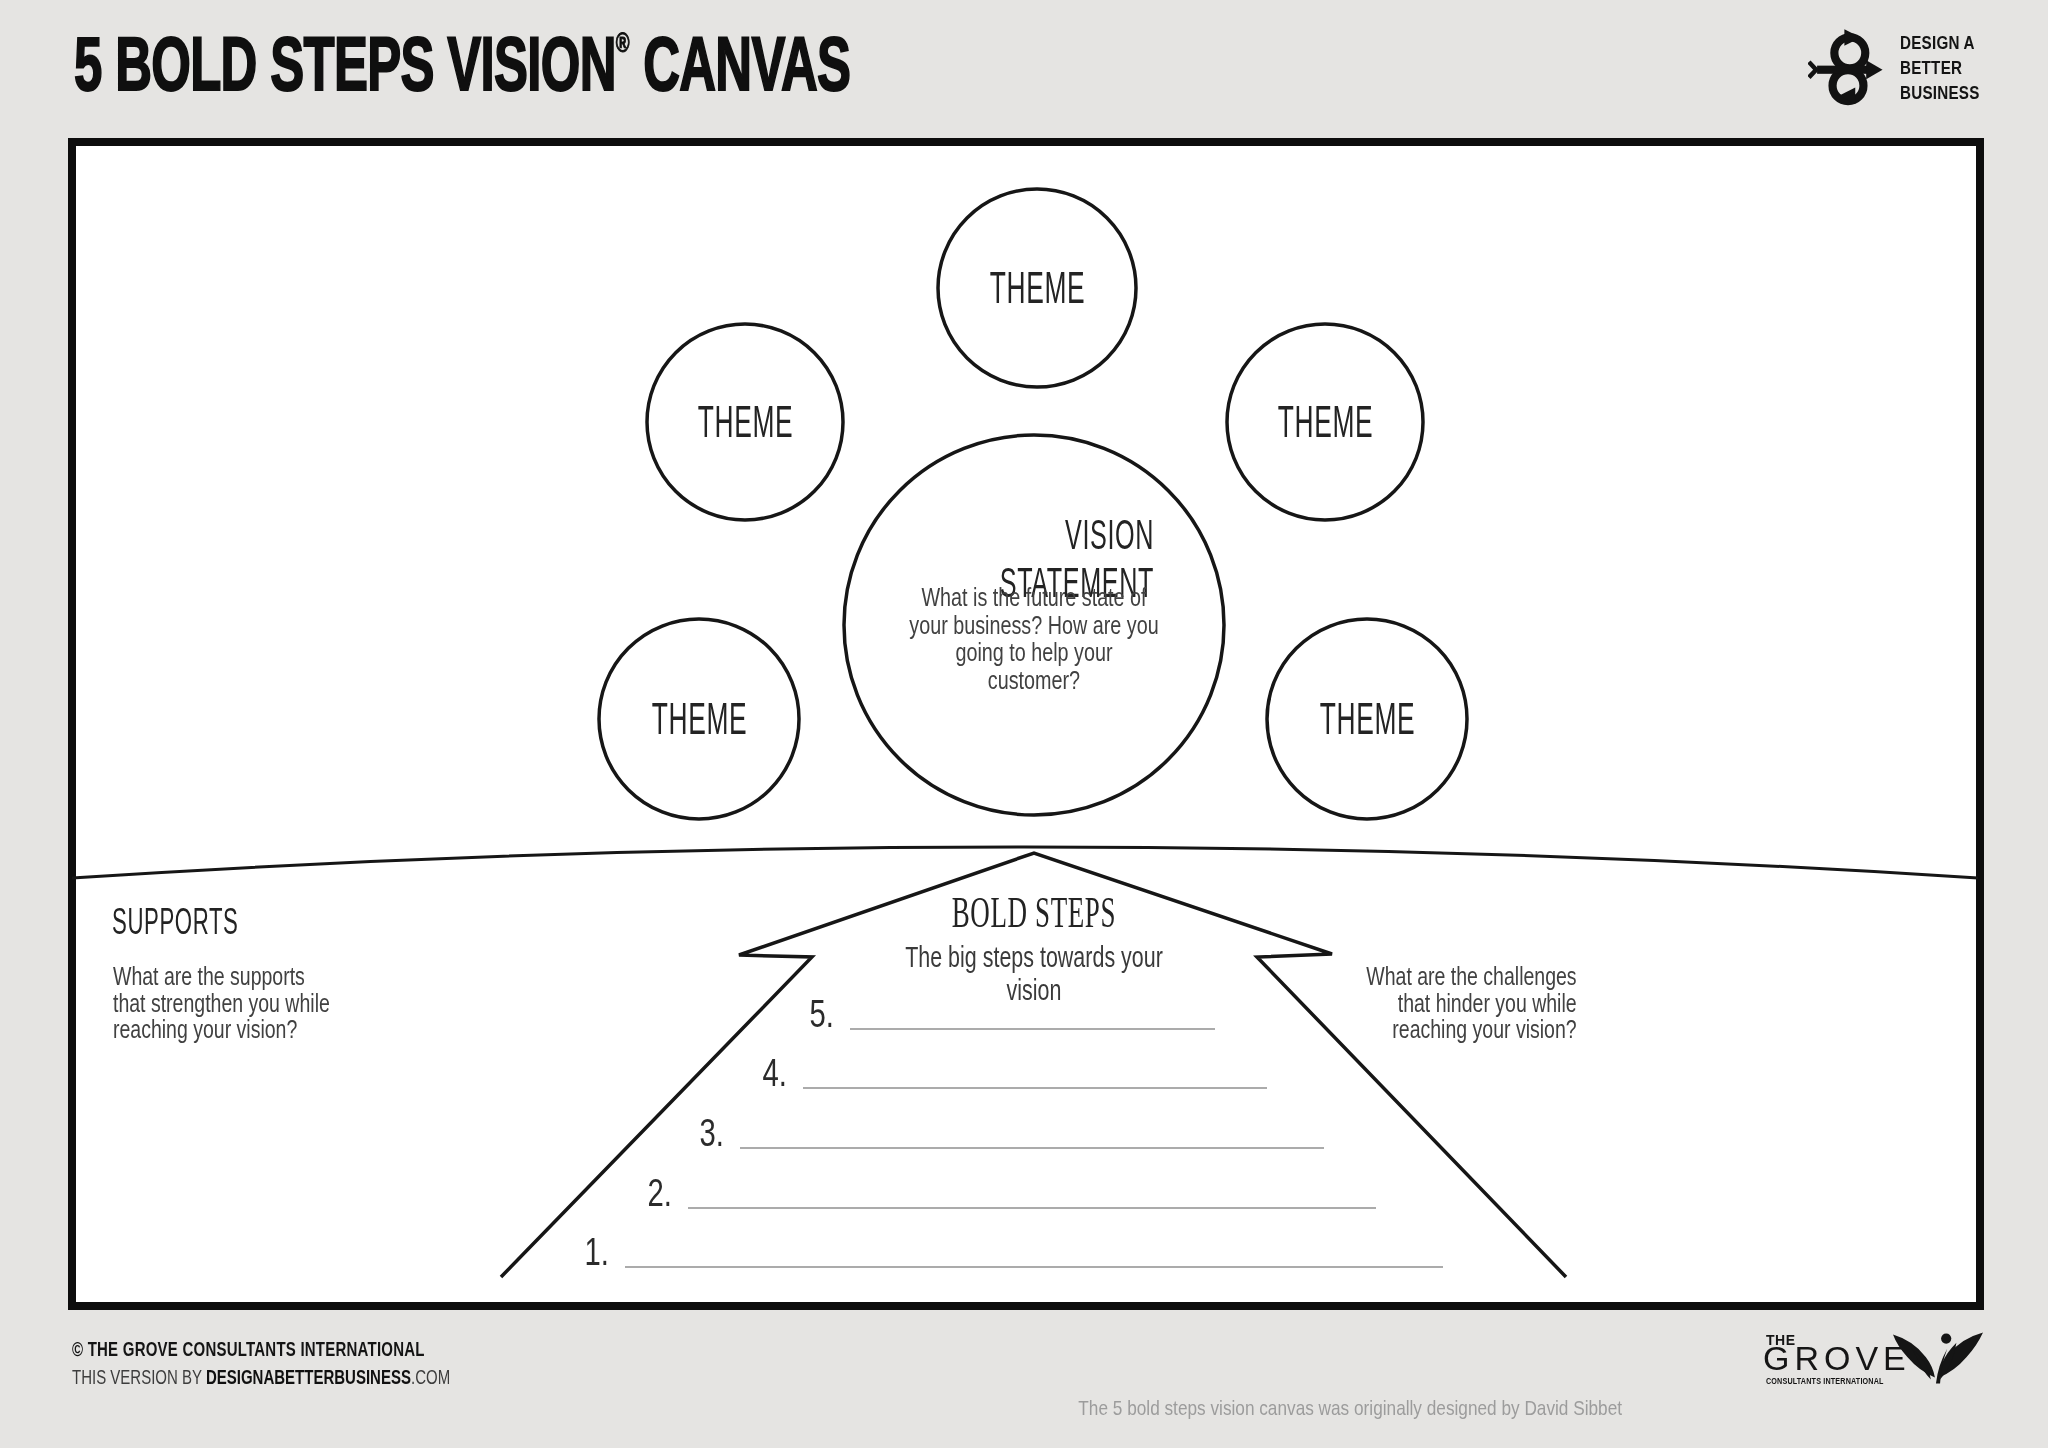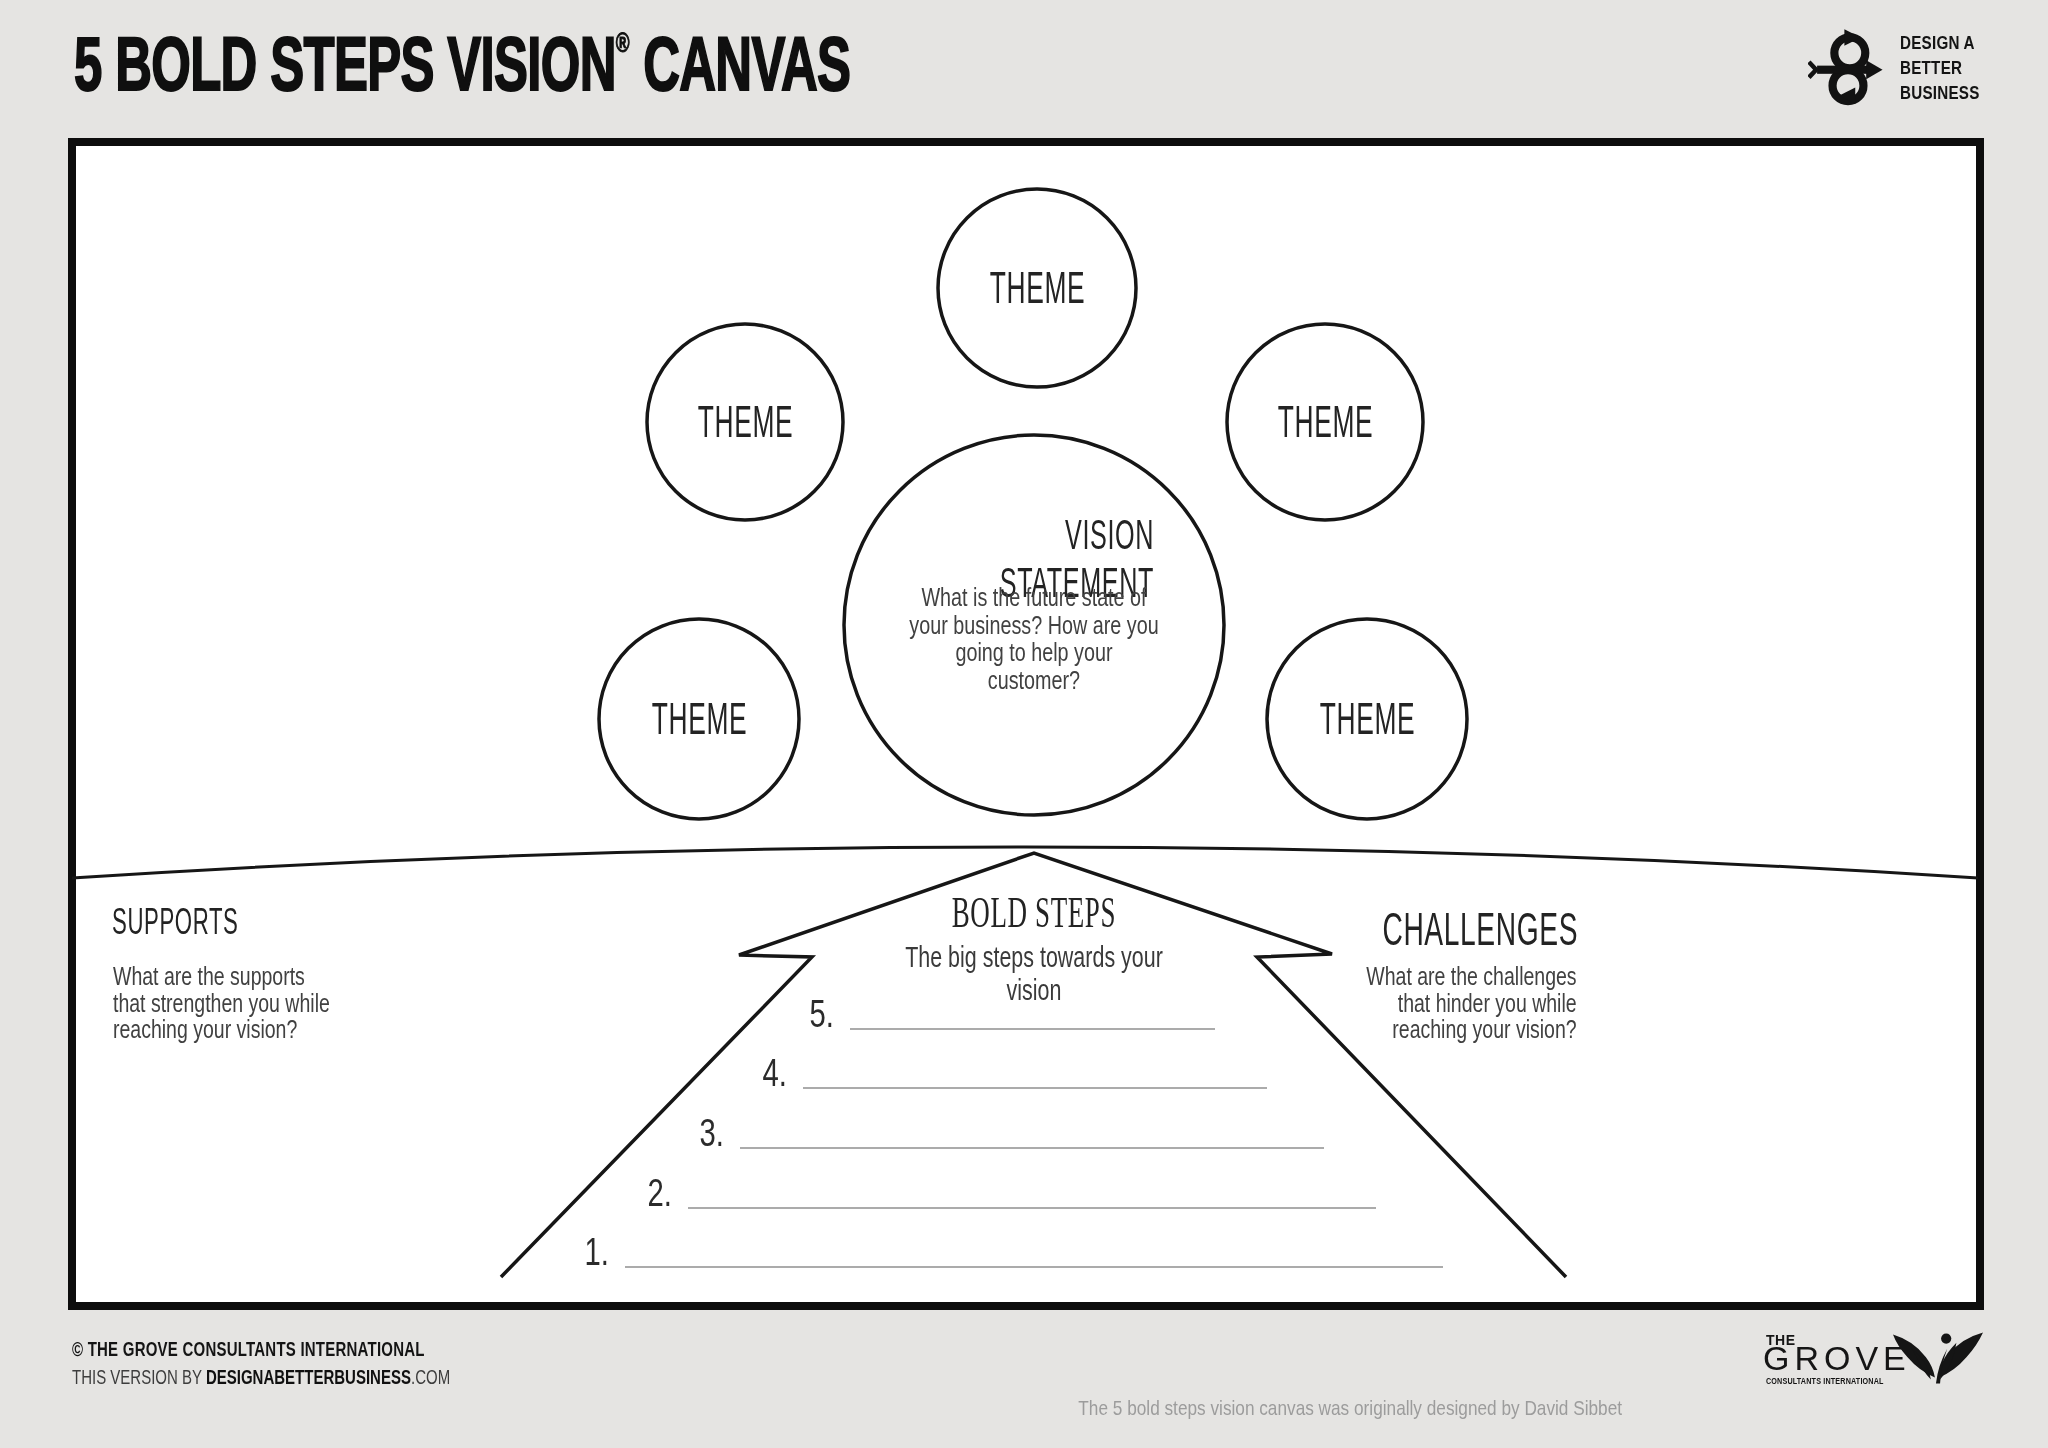--- a/index.html
+++ b/index.html
@@ -143,21 +143,20 @@
   <div class="vision-question body-txt">What is the future state of
 your business? How are you
 going to help your
 customer?</div>
 
   <div class="supports-title"><span class="cond">SUPPORTS</span></div>
   <div class="supports-question body-txt">What are the supports
 that strengthen you while
 reaching your vision?</div>
 
-  <div class="challenges-title"><span class="cond">CHALLENGES</span></div>
   <div class="challenges-question body-txt">What are the challenges
 that hinder you while
 reaching your vision?</div>
 
   <div class="ctr boldsteps-title">
       <span class="cond">BOLD STEPS</span>
     </div>
   <div class="boldsteps-subtitle">The big steps towards your vision</div>
 
   <div class="step-num" style="left:764px; top:994px;">5.</div>

